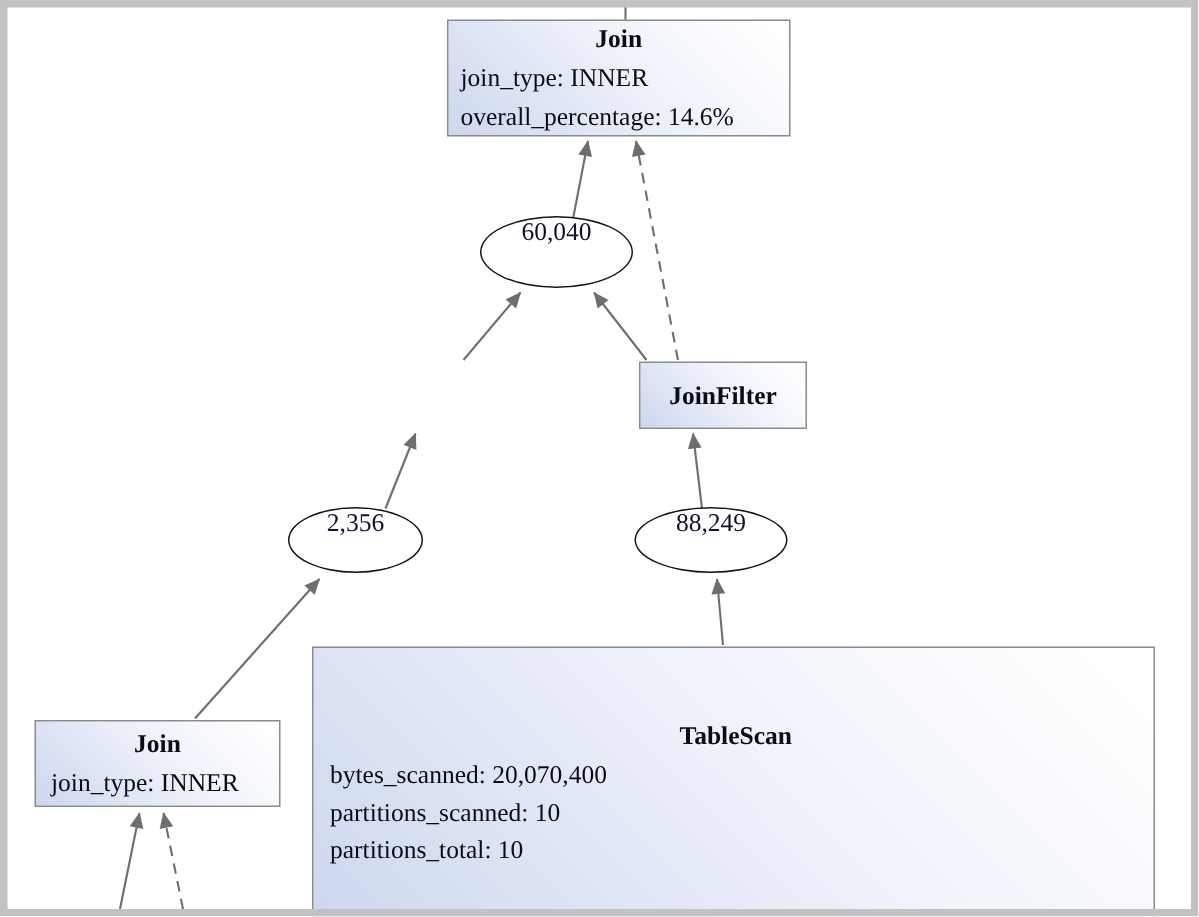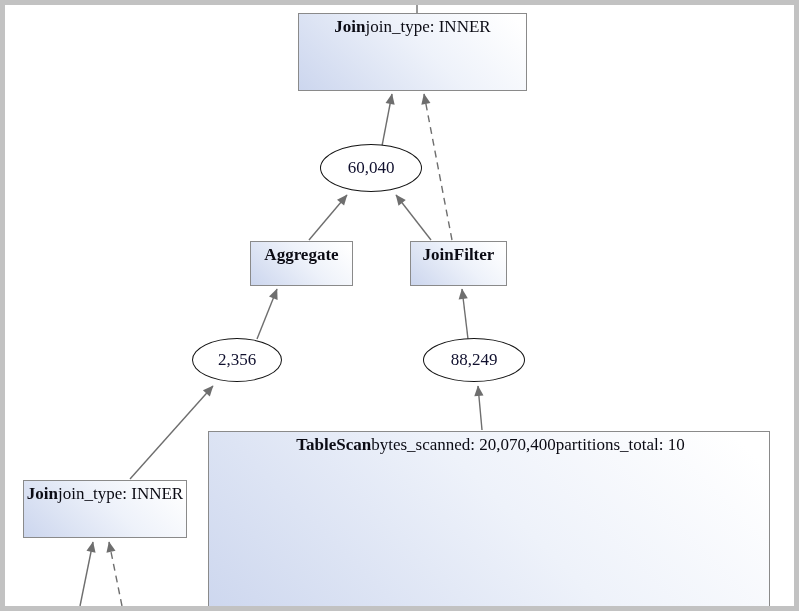--- a/index.html
+++ b/index.html
@@ -25,49 +25,50 @@
     left: 0; top: 0;
     width: 799px; height: 611px;
     z-index: 5;
   }
   .node {
     position: absolute;
     background: linear-gradient(45deg, #ccd6ee 0%, #eef2fa 55%, #ffffff 95%);
     border: 1px solid #8a8a8a;
     z-index: 10;
     display: flex;
+    flex-direction: column;
     justify-content: center;
   }
   .node .title {
     font-weight: bold;
     font-size: 17px;
     text-align: center;
     line-height: 26px;
   }
   .node .attr {
     font-size: 17px;
     line-height: 26px;
-    text-align: right;
+    text-align: left;
     white-space: nowrap;
   }
   #node-join-top      { left: 298px; top: 13px;  width: 229px; height: 78px;  padding-left: 8px; padding-right: 8px; }
   #node-aggregate     { left: 250px; top: 241px; width: 103px; height: 45px; }
-  #node-joinfilter    { left: 410px; top: 241px; width: 97px;  height: 45px; }
+  #node-joinfilter    { left: 426px; top: 241px; width: 112px;  height: 45px; }
   #node-join-bottom   { left: 23px;  top: 480px; width: 164px; height: 58px; padding-left: 10px; padding-right: 10px; }
   #node-tablescan     { left: 208px; top: 431px; width: 562px; height: 194px; padding-left: 11px; padding-right: 8px; }
   #node-tablescan .attr   { line-height: 25px; }
   #node-tablescan .title  { line-height: 26px; }
   .ellipse {
     position: absolute;
     background: #ffffff;
     border: 1.4px solid #141414;
     border-radius: 50%;
     z-index: 10;
     display: flex;
-    align-items: center;
+    align-items: flex-start;
     justify-content: center;
     font-size: 17px;
     color: #10102e;
   }
   #ellipse-60040 { left: 320px; top: 144px; width: 102px; height: 48px; }
   #ellipse-4524  { left: 192px; top: 338px; width: 90px;  height: 44px; }
   #ellipse-55516 { left: 423px; top: 338px; width: 102px; height: 44px; }
   .edge-solid  { stroke: #6e6e6e; stroke-width: 1.4; fill: none; }
   .edge-dashed { stroke: #6e6e6e; stroke-width: 1.4; fill: none; stroke-dasharray: 7,5; }
 </style>
@@ -91,29 +92,27 @@
     <line class="edge-solid" x1="468" y1="339" x2="462" y2="289" marker-end="url(#arrow)"></line>
     <line class="edge-solid" x1="130" y1="479" x2="213" y2="386" marker-end="url(#arrow)"></line>
     <line class="edge-solid" x1="482" y1="430" x2="478" y2="386" marker-end="url(#arrow)"></line>
     <line class="edge-solid" x1="80" y1="606" x2="93" y2="542" marker-end="url(#arrow)"></line>
     <line class="edge-dashed" x1="122" y1="606" x2="109" y2="542" marker-end="url(#arrow)"></line>
   </svg>
 
   <div class="node" id="node-join-top">
     <div class="title">Join</div>
     <div class="attr">join_type: INNER</div>
+    <div class="attr">overall_percentage: 14.6%</div>
   </div>
 
   <div class="ellipse" id="ellipse-60040">
     <span>60,040</span>
   </div>
 
-  <div class="node" id="node-aggregate">
-    <div class="title">Aggregate</div>
-  </div>
 
   <div class="node" id="node-joinfilter">
     <div class="title">JoinFilter</div>
   </div>
 
   <div class="ellipse" id="ellipse-4524">
     <span>2,356</span>
   </div>
 
   <div class="ellipse" id="ellipse-55516">
@@ -121,17 +120,18 @@
   </div>
 
   <div class="node" id="node-join-bottom">
     <div class="title">Join</div>
     <div class="attr">join_type: INNER</div>
   </div>
 
   <div class="node" id="node-tablescan">
     <div class="title">TableScan</div>
     <div class="attr">bytes_scanned: 20,070,400</div>
+    <div class="attr">partitions_scanned: 10</div>
     <div class="attr">partitions_total: 10</div>
   </div>
 
   <div id="frame"></div>
 </div>
 
 </body></html>

